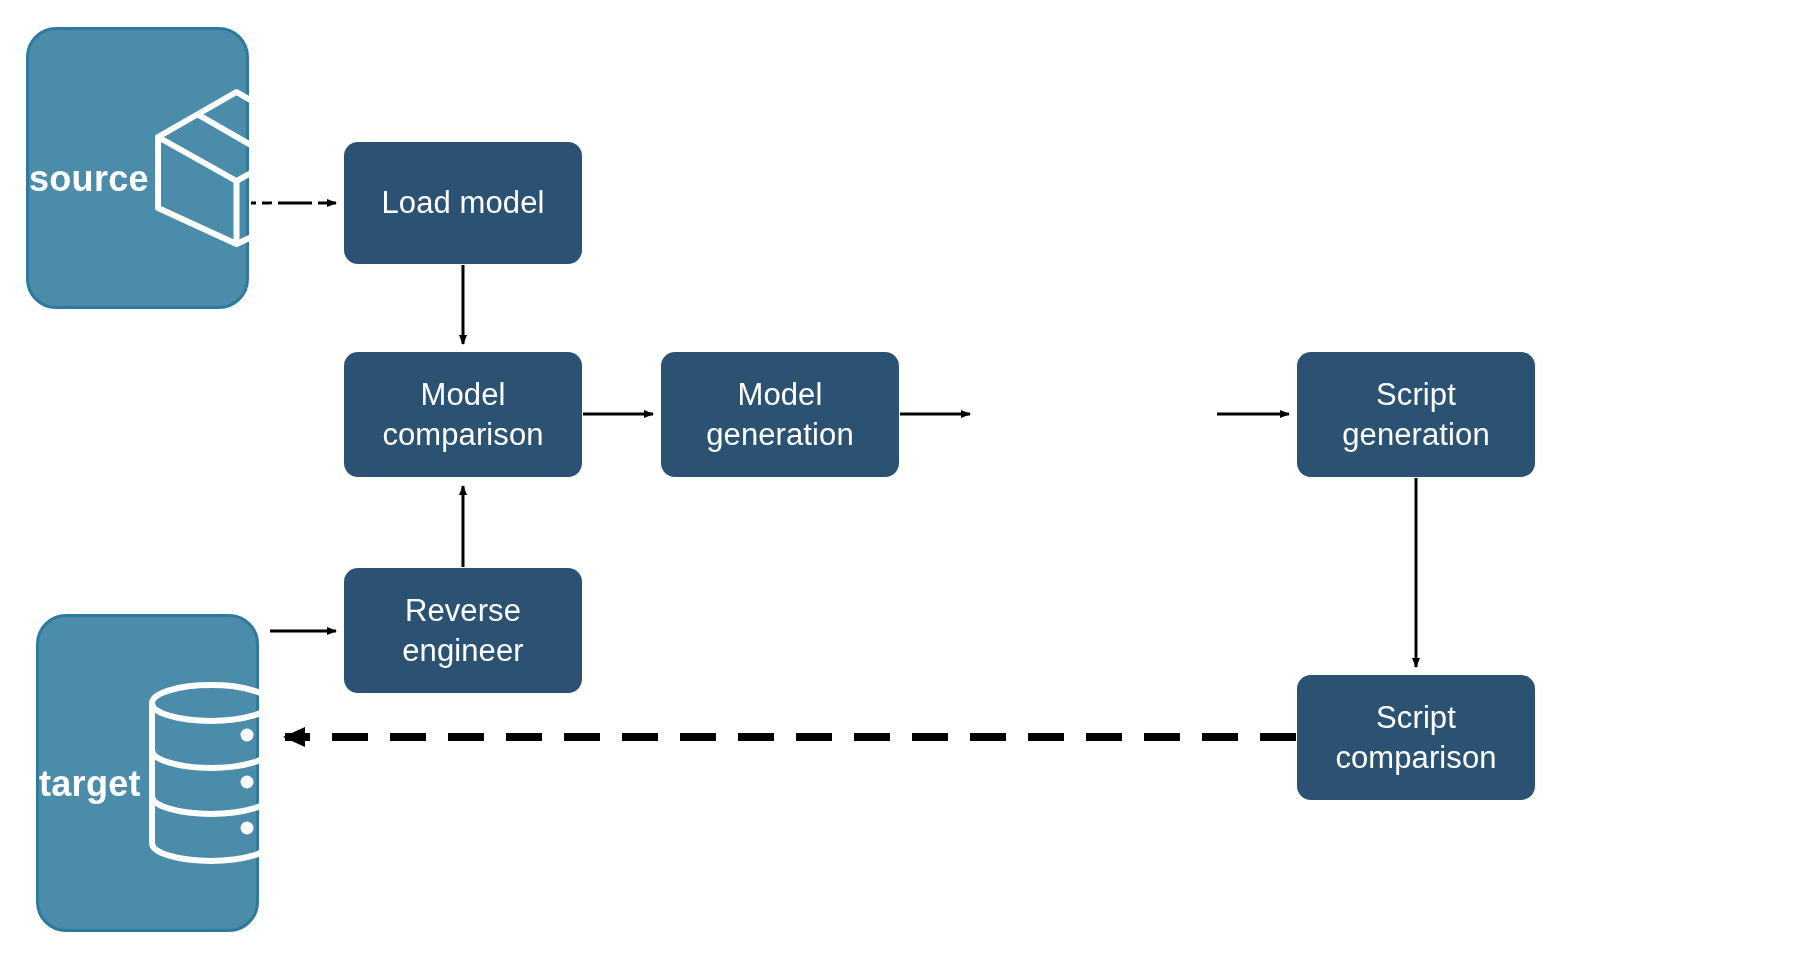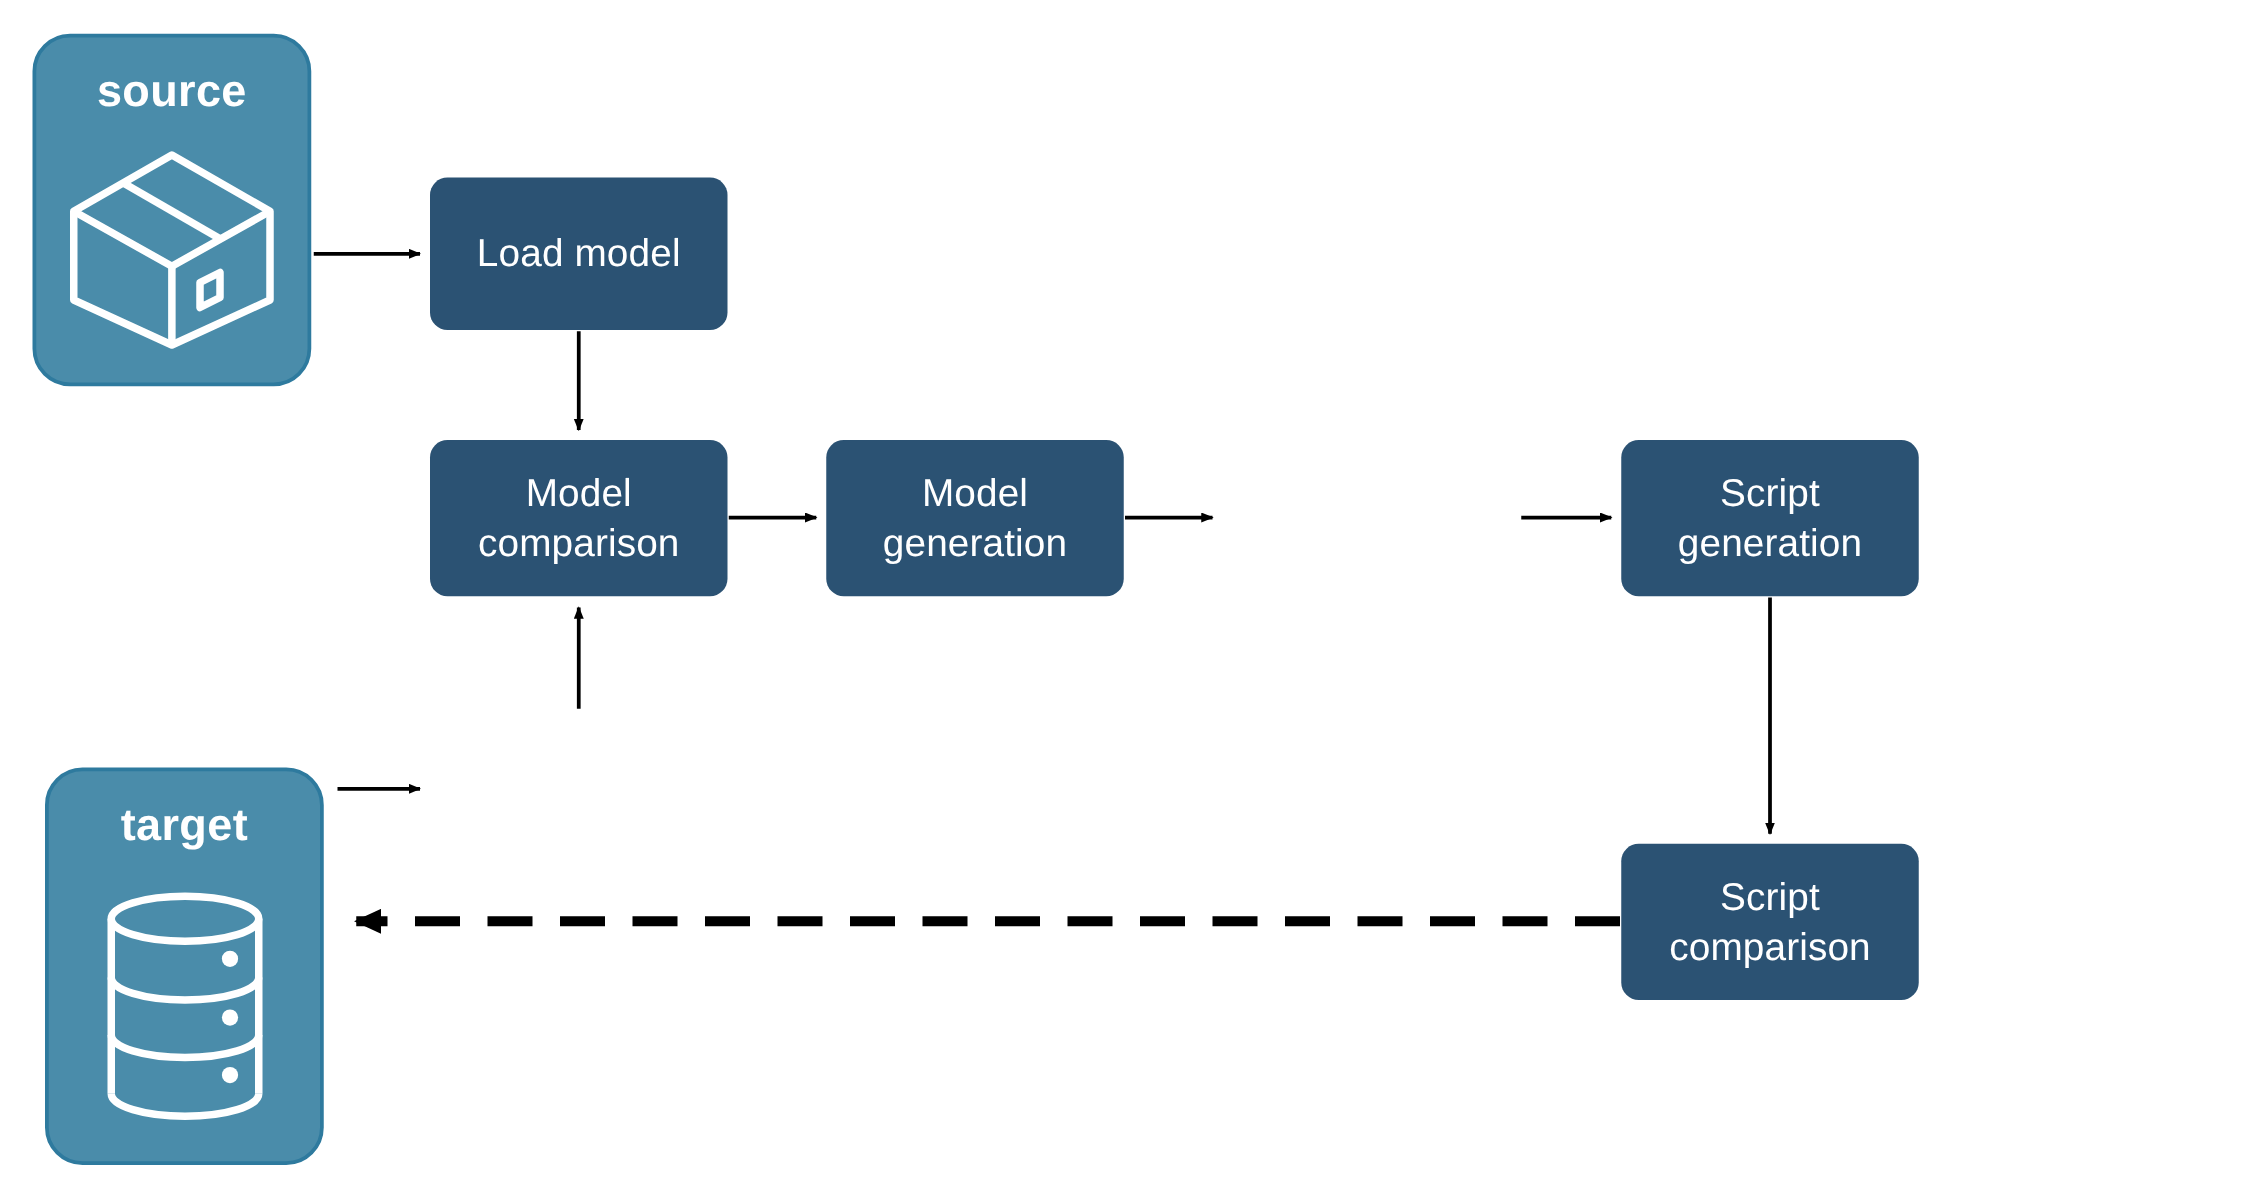--- a/index.html
+++ b/index.html
@@ -41,21 +41,21 @@
     line-height: 1.28;
     letter-spacing: 0.1px;
     font-weight: 400;
     padding: 4px 8px;
     align-items: center;
   }
   .endpoint {
     background: #4A8CAA;
     border: 3px solid #2E7A9E;
     border-radius: 30px;
-    flex-direction: column;
+    flex-direction: row;
     justify-content: flex-start;
   }
   .endpoint-label {
     font-size: 36px;
     font-weight: bold;
     letter-spacing: 0.3px;
     margin-top: 22px;
   }
   .endpoint-icon {
     flex: 1;
@@ -151,20 +151,26 @@
   </div>
 
 
   <div class="node proc" style="left:1297px; top:352px; width:238px; height:125px;">
     <span>
       <span>Script</span><br>
       <span>generation</span>
     </span>
   </div>
 
+  <div class="node proc" style="left:344px; top:568px; width:238px; height:125px;">
+    <span>
+      <span>Reverse</span><br>
+      <span>engineer</span>
+    </span>
+  </div>
 
   <div class="node proc" style="left:1297px; top:675px; width:238px; height:125px;">
     <span>
       <span>Script</span><br>
       <span>comparison</span>
     </span>
   </div>
 
 </div>
 

